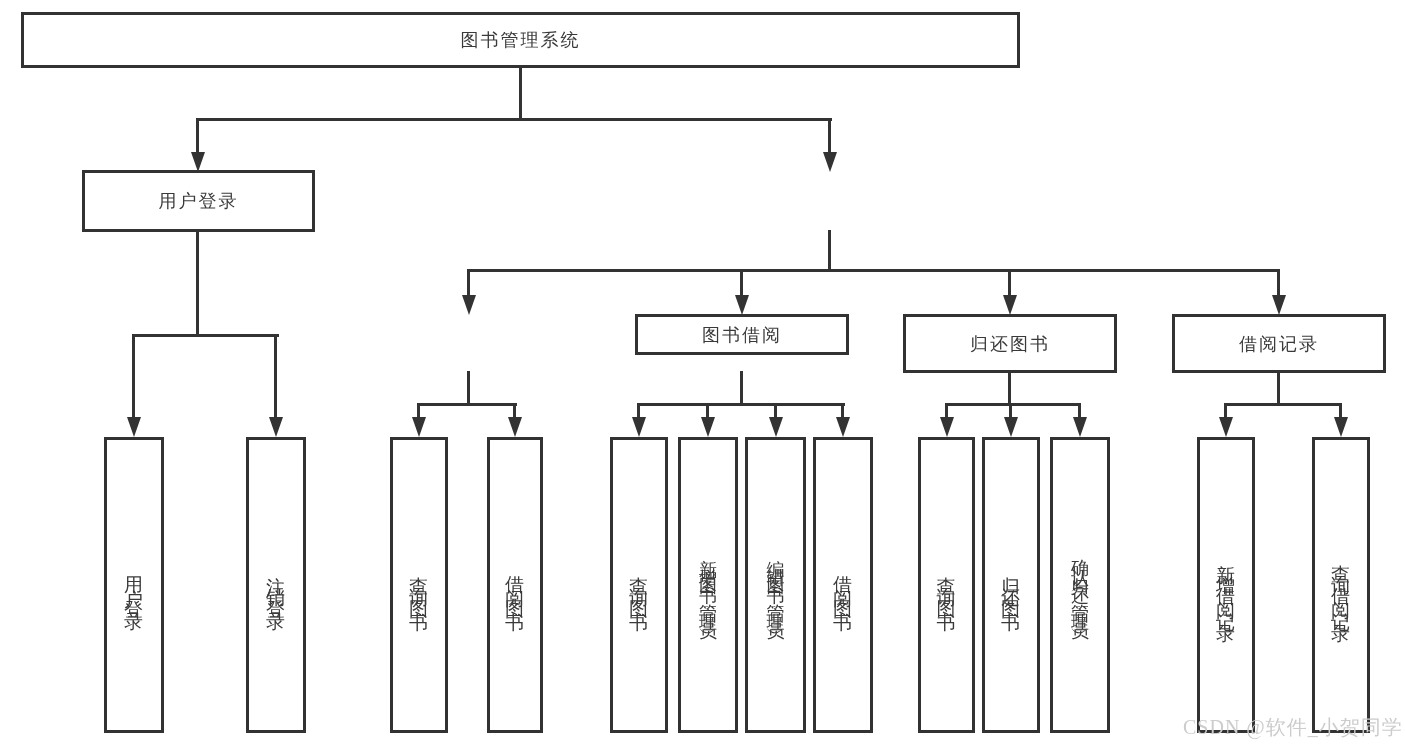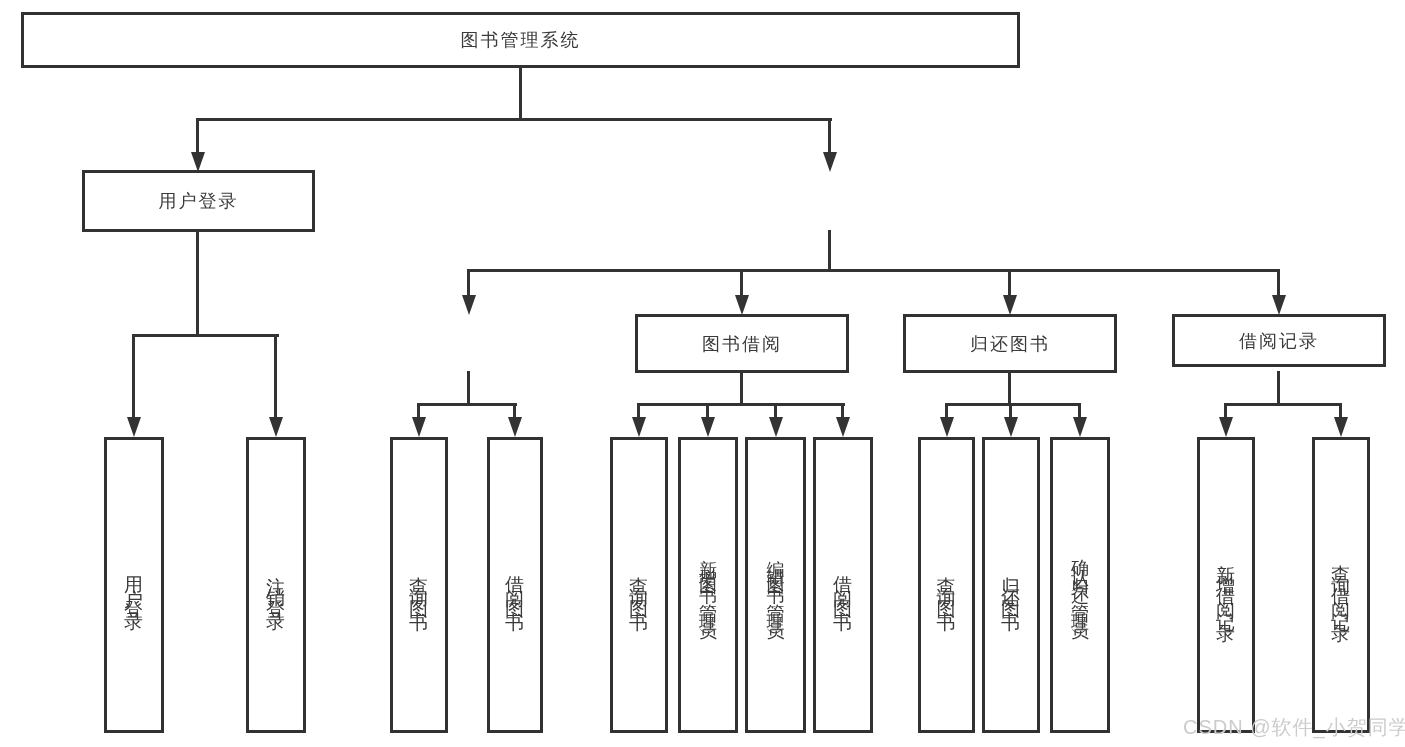--- a/index.html
+++ b/index.html
@@ -1,18 +1,18 @@
 <!DOCTYPE html>
 <html><head>
 <meta charset="utf-8">
 <style>
   html,body{margin:0;padding:0;background:#ffffff;}
   .stage{
     position:relative;width:1405px;height:747px;background:#ffffff;overflow:hidden;
-    font-family:Liberation Sans, sans-serif;color:#333333;
+    font-family:Liberation Serif, serif;color:#333333;
   }
   
   .node{
     position:absolute;box-sizing:border-box;background:#ffffff;
     border:3px solid #323232;display:flex;align-items:center;justify-content:center;
     z-index:2;
   }
   .node .lbl{font-size:18px;letter-spacing:2px;white-space:nowrap;color:#3a3a3a;}
   .node.v .lbl{
     writing-mode:vertical-rl;text-orientation:mixed;white-space:normal;
@@ -101,27 +101,27 @@
   </div>
 
   <div class="node" style="left:21px;top:12px;width:999px;height:56px">
     <span class="lbl">图书管理系统</span>
   </div>
 
   <div class="node" style="left:82px;top:170px;width:233px;height:62px">
     <span class="lbl">用户登录</span>
   </div>
 
-  <div class="node" style="left:635px;top:314px;width:214px;height:59px">
+  <div class="node" style="left:635px;top:314px;width:214px;height:41px">
     <span class="lbl">图书借阅</span>
   </div>
   <div class="node" style="left:903px;top:314px;width:214px;height:59px">
     <span class="lbl">归还图书</span>
   </div>
-  <div class="node" style="left:1172px;top:314px;width:214px;height:53px">
+  <div class="node" style="left:1172px;top:314px;width:214px;height:59px">
     <span class="lbl">借阅记录</span>
   </div>
 
   <div class="node v" style="left:104px;top:437px;width:60px;height:296px">
     <span class="lbl">用户登录</span>
   </div>
   <div class="node v" style="left:246px;top:437px;width:60px;height:296px">
     <span class="lbl">注销登录</span>
   </div>
 

